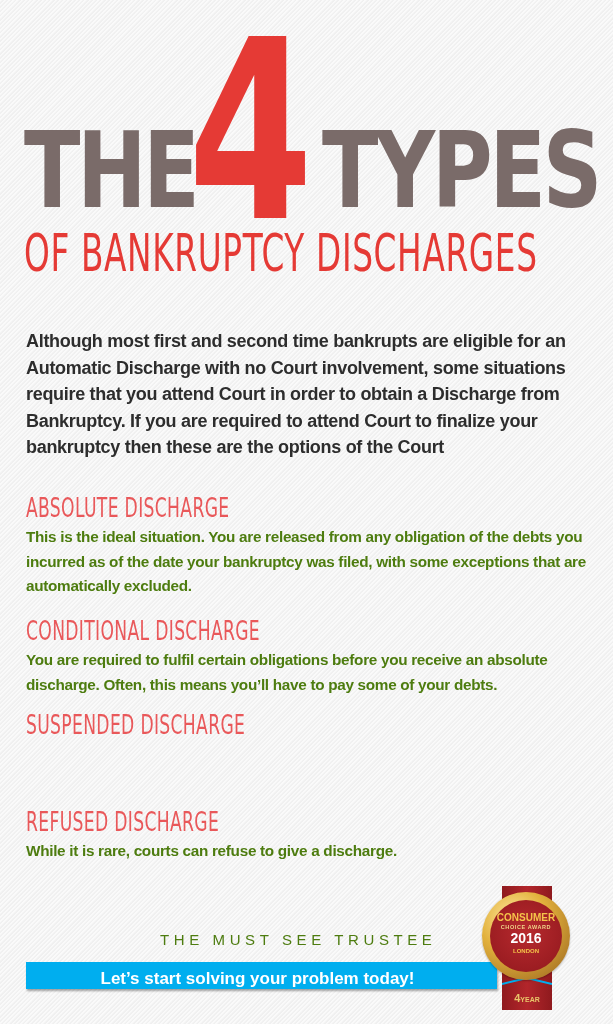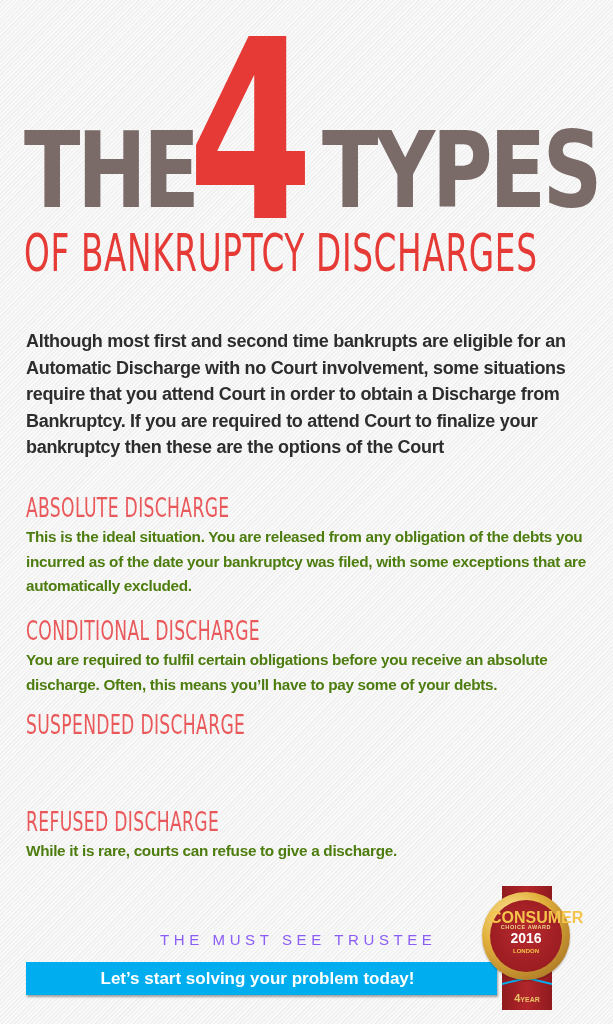--- a/index.html
+++ b/index.html
@@ -41,24 +41,24 @@
     font-size: 26px; line-height: 30px; letter-spacing: 0.5px;
     transform: scaleX(0.66); transform-origin: left top; white-space: nowrap;
   }
   .section-body {
     color: #4d7c0f; font-weight: bold; font-size: 15.3px; line-height: 24.5px;
     letter-spacing: -0.3px; margin-top: 2px;
   }
   .s1 { top: 493px; } .s2 { top: 616px; } .s3 { top: 710px; } .s4 { top: 807px; }
   .brand {
     position: absolute; left: 160px; top: 931px; width: 300px;
-    color: #8b5cf6; font-size: 15px; letter-spacing: 4.6px; text-align: left;
+    color: #4d7c0f; font-size: 15px; letter-spacing: 4.6px; text-align: left;
   }
   .cta {
-    position: absolute; left: 26px; top: 962px; width: 471px; height: 33px;
+    position: absolute; left: 26px; top: 962px; width: 471px; height: 27px;
     background: #00aeef; box-shadow: 1px 2px 2px rgba(0,0,0,0.35);
     color: #fff; font-weight: bold; font-size: 17px; line-height: 33px;
     text-align: center; padding-right: 8px; box-sizing: border-box;
   }
   .badge { position: absolute; left: 470px; top: 860px; width: 143px; height: 164px; }
   .ribbon {
     position: absolute; left: 32px; top: 26px; width: 50px; height: 124px;
     background: linear-gradient(90deg, #8f1a1e 0%, #b2262b 50%, #8f1a1e 100%);
   }
   .ribbon-chev {
@@ -72,21 +72,21 @@
   .medal {
     position: absolute; left: 12px; top: 32px; width: 88px; height: 88px; border-radius: 50%;
     background: radial-gradient(circle at 35% 30%, #ffe9a0 0%, #e2b13c 40%, #b6822a 75%, #8c6221 100%);
     box-shadow: 0 1px 2px rgba(0,0,0,0.3);
   }
   .medal-inner {
     position: absolute; left: 8px; top: 8px; width: 72px; height: 72px; border-radius: 50%;
     background: radial-gradient(circle at 50% 45%, #b72a2e 0%, #9c1d22 70%, #861519 100%);
     text-align: center; font-weight: bold;
   }
-  .m1 { display: block; margin-top: 12px; color: #f5c44a; font-size: 16px; line-height: 11px; }
+  .m1 { display: block; margin-top: 12px; color: #f5c44a; font-size: 10px; line-height: 11px; }
   .m2 { display: block; color: #f0d58a; font-size: 5.5px; line-height: 8px; letter-spacing: 0.6px; }
   .m3 { display: block; color: #fff; font-size: 14px; line-height: 15px; }
   .m4 { display: block; color: #f5c44a; font-size: 6px; line-height: 10px; }
 </style>
 </head>
 <body>
 
 <div class="hero">
   <div class="hero-the">THE</div>
   <div class="hero-four">4</div>

